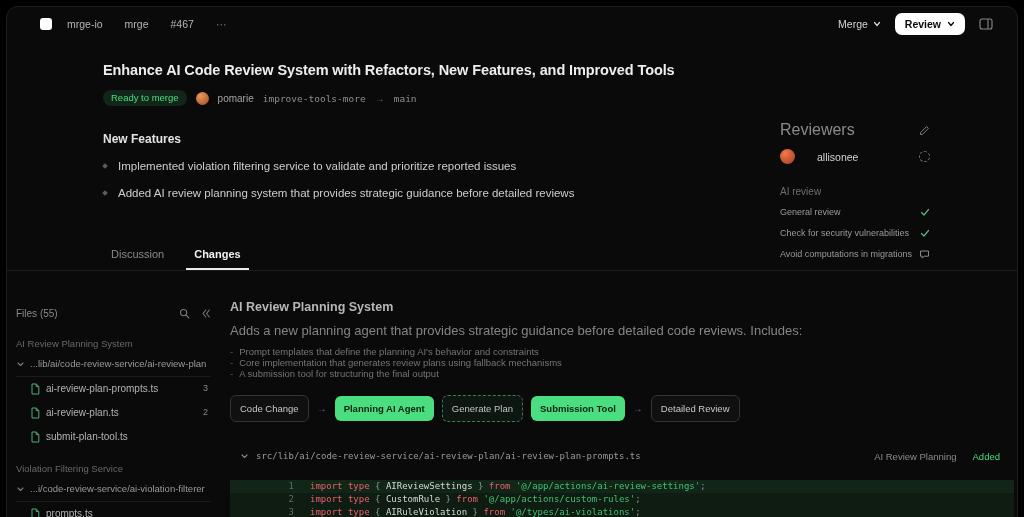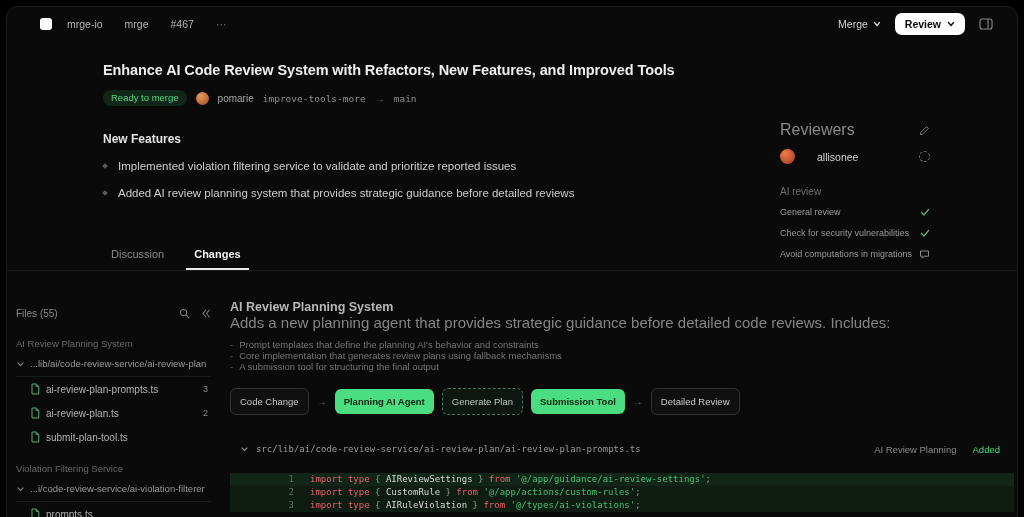--- a/index.html
+++ b/index.html
@@ -74,29 +74,29 @@
   .filetree{position:absolute;left:7px;top:272px;width:213px;bottom:0;padding:36px 9px 0}
   .ft-head{display:flex;align-items:flex-start;justify-content:space-between;height:14px}
   .ft-title{font-size:10px;color:#8a8a8a}
   .ft-icons{display:flex;align-items:center;gap:10px;color:#7a7a7a}
   .ft-group{margin-top:16px;font-size:9.5px;color:#686868;white-space:nowrap}
   .ft-group.second{margin-top:14px}
   .ft-folder{margin-top:4px;display:flex;align-items:flex-end;gap:5px;padding:5px 0 7px;
              border-bottom:1px solid #1b1b1b;color:#9a9a9a;font-size:9.5px;
              white-space:nowrap;overflow:hidden}
   .ft-folder .tree-chev{color:#7a7a7a;flex:none}
-  .ft-file{display:flex;align-items:center;gap:6px;padding:6px 0;margin-left:14px;
+  .ft-file{display:flex;gap:6px;padding:6px 0;margin-left:14px;
            font-size:10px;color:#b3b3b3;white-space:nowrap}
   .file-icon{color:#4fae76;flex:none}
   .ft-count{margin-left:auto;font-size:9px;color:#8a8a8a;padding-right:3px}
 
   
   .main{position:absolute;left:230px;top:272px;right:10px;bottom:0}
   .cs-title{margin-top:28px;font-size:12.5px;font-weight:600;color:#b7b7b7}
-  .cs-desc{font-size:15px;color:#858585;white-space:nowrap}
+  .cs-desc{margin-top:9px;font-size:13px;color:#858585;white-space:nowrap}
   .cs-bullets{margin-top:8px}
   .cs-li{font-size:9.5px;color:#747474;line-height:11px;white-space:nowrap}
   .cs-li::before{content:"-";margin-right:6px;color:#5c5c5c}
   .flow{margin-top:16px;display:flex;align-items:center;gap:8px}
   .fbox{font-size:9.5px;padding:7px 9px;border-radius:6px;white-space:nowrap}
   .fbox.plain{border:1px solid #333;background:#101010;color:#c9c9c9}
   .fbox.green{background:#4ade80;color:#06230f;font-weight:700}
   .fbox.dashed{border:1px dashed #3e7a55;background:rgba(74,222,128,0.06);color:#b9c9bd}
   .farrow{color:#6a6a6a;font-size:10px}
   .diff-header{margin-top:26px;display:flex;align-items:center;gap:7px;height:16px;
@@ -334,21 +334,21 @@
     <span class="dh-path">src/lib/ai/code-review-service/ai-review-plan/ai-review-plan-prompts.ts</span>
     <span class="dh-right">
       <span class="dh-tag">AI Review Planning</span>
       <span class="dh-status">Added</span>
     </span>
   </div>
 
   <div class="codeblock">
     <div class="code-row hl">
       <span class="ln">1</span>
-      <span class="code"><span class="tk-kw">import type</span><span class="tk-pun"> { </span><span class="tk-id">AIReviewSettings</span><span class="tk-pun"> } </span><span class="tk-kw">from</span><span class="tk-pun"> </span><span class="tk-str">'@/app/guidance/ai-review-settings'</span><span class="tk-pun">;</span></span>
+      <span class="code"><span class="tk-kw">import type</span><span class="tk-pun"> { </span><span class="tk-id">AIReviewSettings</span><span class="tk-pun"> } </span><span class="tk-kw">from</span><span class="tk-pun"> </span><span class="tk-str">'@/app/actions/ai-review-settings'</span><span class="tk-pun">;</span></span>
     </div>
     <div class="code-row">
       <span class="ln">2</span>
       <span class="code"><span class="tk-kw">import type</span><span class="tk-pun"> { </span><span class="tk-id">CustomRule</span><span class="tk-pun"> } </span><span class="tk-kw">from</span><span class="tk-pun"> </span><span class="tk-str">'@/app/actions/custom-rules'</span><span class="tk-pun">;</span></span>
     </div>
     <div class="code-row">
       <span class="ln">3</span>
       <span class="code"><span class="tk-kw">import type</span><span class="tk-pun"> { </span><span class="tk-id">AIRuleViolation</span><span class="tk-pun"> } </span><span class="tk-kw">from</span><span class="tk-pun"> </span><span class="tk-str">'@/types/ai-violations'</span><span class="tk-pun">;</span></span>
     </div>
   </div>

